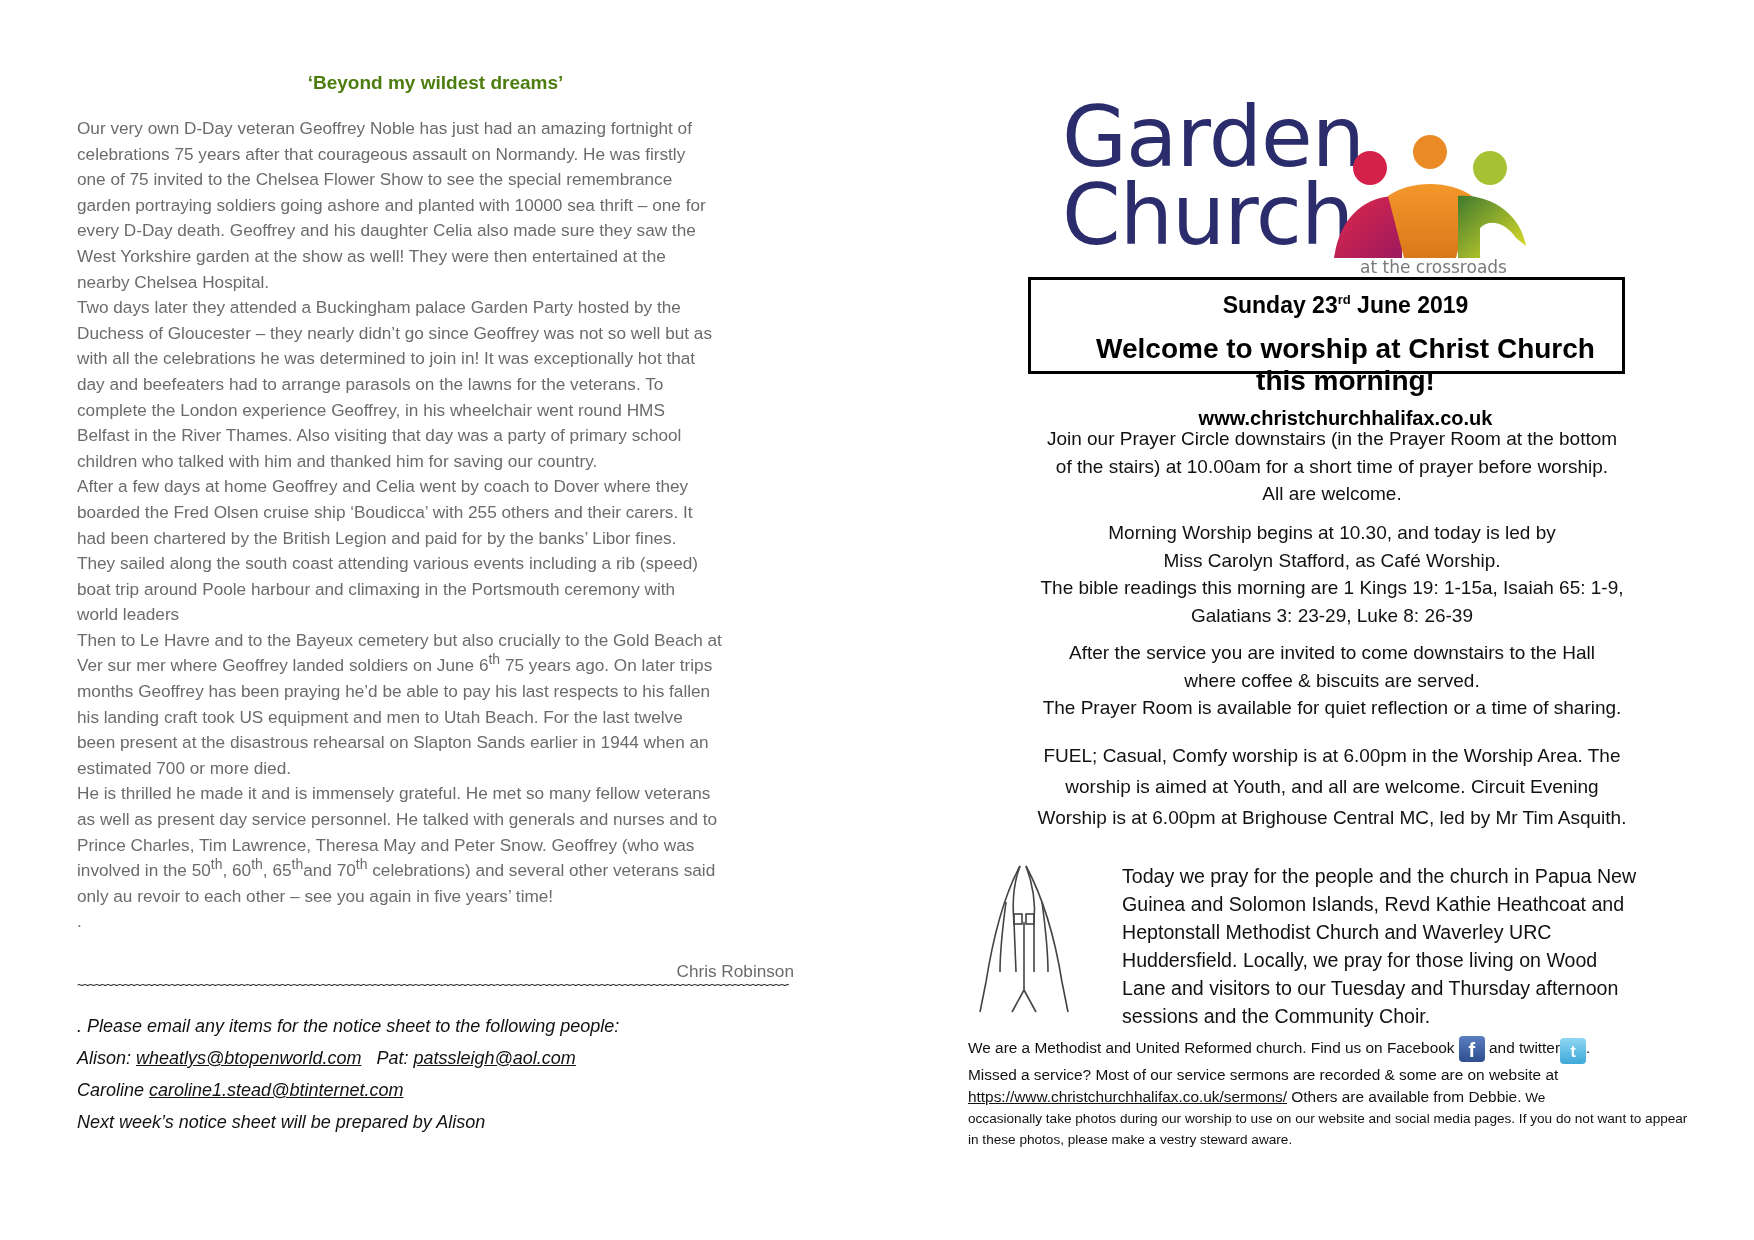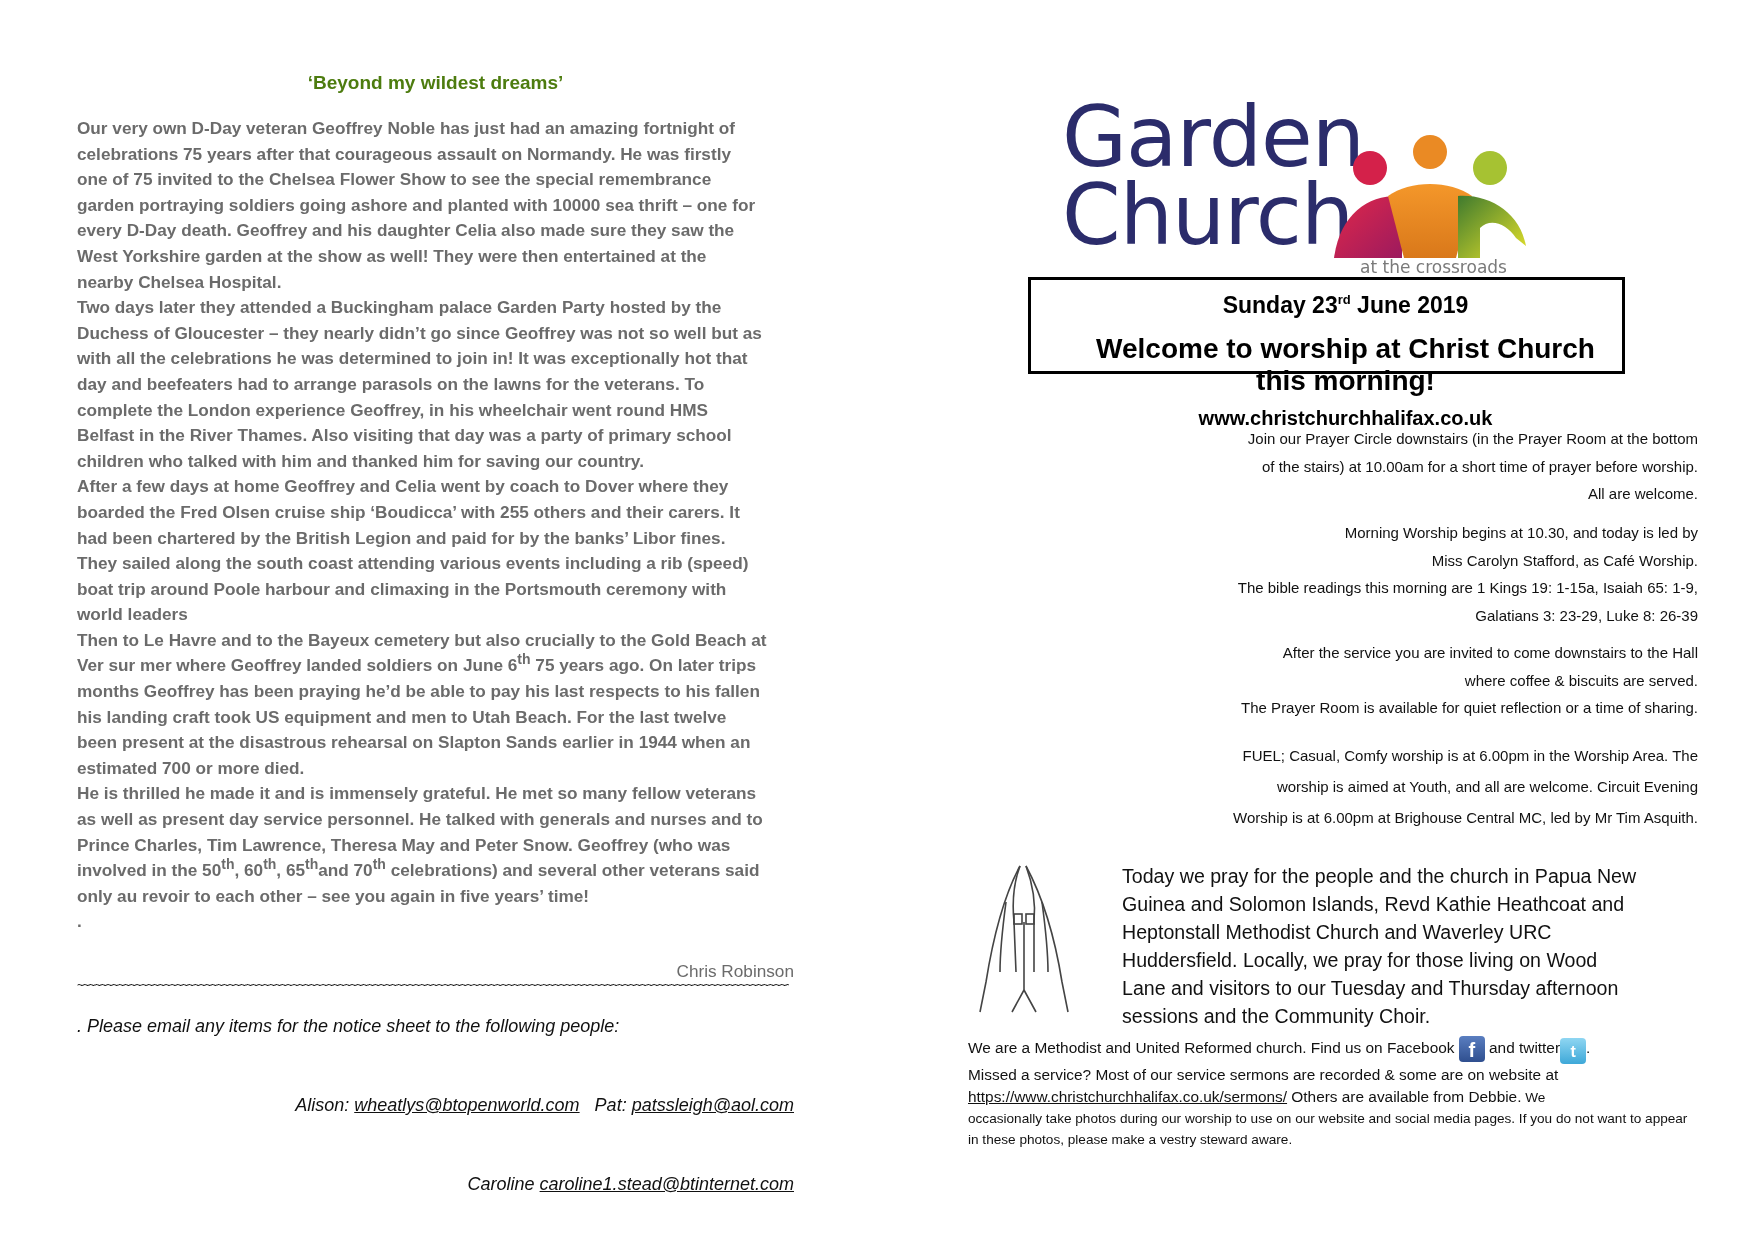--- a/index.html
+++ b/index.html
@@ -1,44 +1,44 @@
 <!DOCTYPE html>
 <html><head>
 <meta charset="utf-8">
 <style>
   html, body { margin:0; padding:0; background:#ffffff; }
   body { width:1754px; height:1240px; position:relative; overflow:hidden;
          font-family:"Liberation Sans", sans-serif; color:#000; }
   .page-left { position:absolute; left:77px; top:72px; width:717px; }
   .article-title { text-align:center; font-weight:bold; font-size:19px; color:#4d7c0f;
                    margin:0 0 22px 0; font-family:"Liberation Sans", sans-serif; }
-  .article-body { font-size:17.2px; line-height:25.6px; color:#6b6b6b;font-weight:bold; }
+  .article-body { font-size:17.2px; line-height:25.6px; color:#6b6b6b; }
   .article-body p { margin:0; }
   .article-body sup { font-size:14px; line-height:0; }
   .dot-line { margin-top:0; }
   .signature { text-align:right; font-size:17.2px; color:#6b6b6b; margin-top:26px; }
   .tilde-line { font-size:12px; letter-spacing:-1.2px; color:#111; white-space:nowrap; overflow:hidden;
                 width:712px; margin-top:-4px; line-height:14px; }
   .contact-block { font-style:italic; font-size:18px; color:#111; margin-top:18px; }
   .contact-block .line { line-height:32px; }
-  .contact-block .center { text-align:right;margin-top:47px; }
+  .contact-block .center { text-align:left; }
   .contact-block a { color:#111; text-decoration:underline; }
   .logo { position:absolute; left:1062px; top:98px; width:520px; height:180px; }
   .logo-text { position:absolute; left:0; top:0; font-size:84px; line-height:78px; color:#2b2c6b;
                font-family:"DejaVu Sans", sans-serif; font-weight:normal; letter-spacing:-1px; }
   .logo-tag { position:absolute; left:298px; top:159px; font-size:17px; color:#7a7a7a;
               font-family:"DejaVu Sans", sans-serif; }
   .welcome-box { position:absolute; left:1028px; top:277px; width:597px; height:97px;
                  border:3px solid #000; box-sizing:border-box; text-align:center;padding-left:38px; }
   .welcome-box .date { font-weight:bold; font-size:23px; margin-top:12px; }
   .welcome-box .date sup { font-size:13px; }
   .welcome-box .msg { font-weight:bold; font-size:28px; margin-top:14px; }
   .welcome-box .url { font-weight:bold; font-size:20px; margin-top:10px; }
 
-  .announce { position:absolute; left:966px; width:732px; text-align:right; font-size:15px;
+  .announce { position:absolute; left:966px; width:732px; text-align:center; font-size:19px;
               line-height:27.6px; color:#111; }
   .prayer-section { position:absolute; left:970px; top:862px; width:720px; height:160px; }
   .hands { position:absolute; left:6px; top:0; width:100px; height:160px; }
   .prayer-text { position:absolute; left:152px; top:0; width:570px; font-size:19.6px; line-height:28px; color:#111; }
   .footer-note { position:absolute; left:968px; top:1036px; width:720px; font-size:15.4px; line-height:22px; color:#111; }
   .footer-note .small { font-size:13.6px; line-height:21px; }
   .footer-note a { color:#111; text-decoration:underline; }
   .social-icon { display:inline-block; width:26px; height:26px; border-radius:4px; vertical-align:-4px;
                  color:#fff; font-weight:bold; text-align:center; font-size:20px; line-height:28px; }
   .fb { background:linear-gradient(#5a7ec0,#2f4f8f); }

